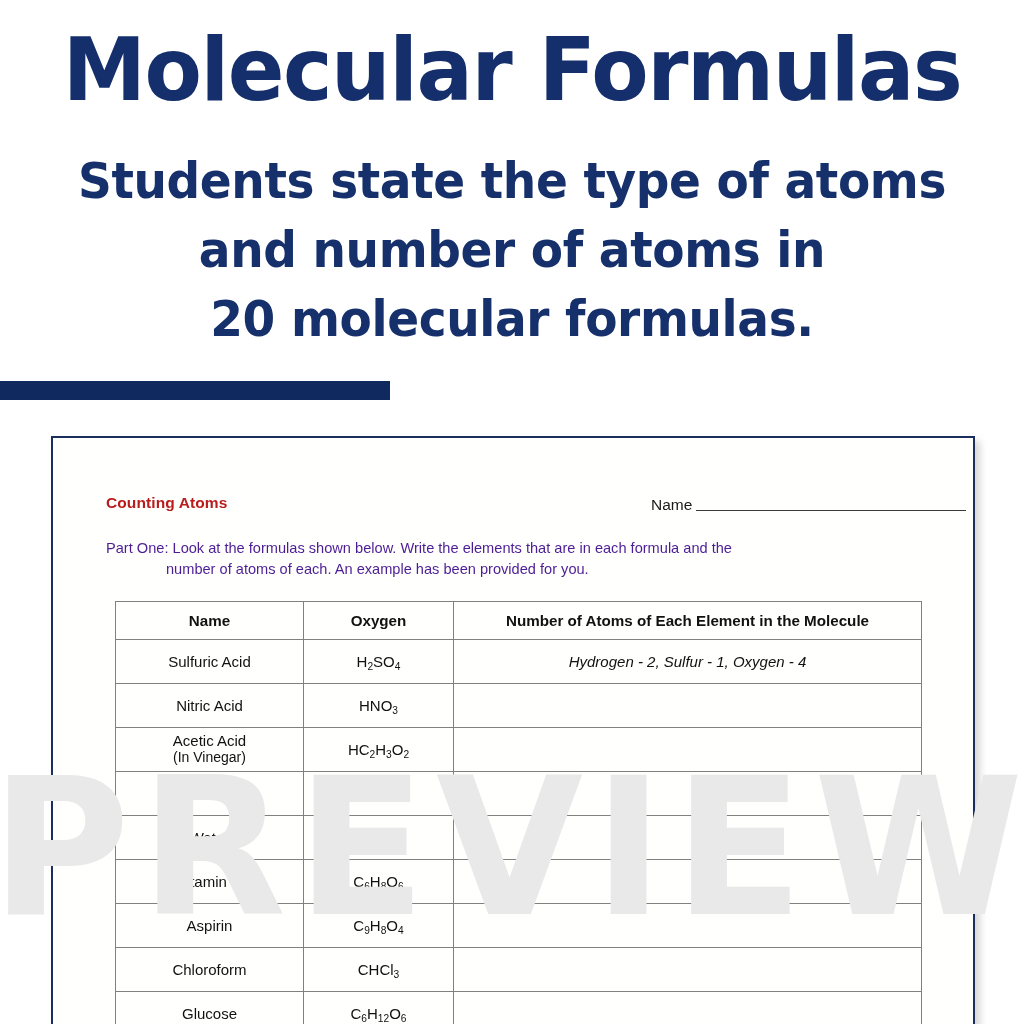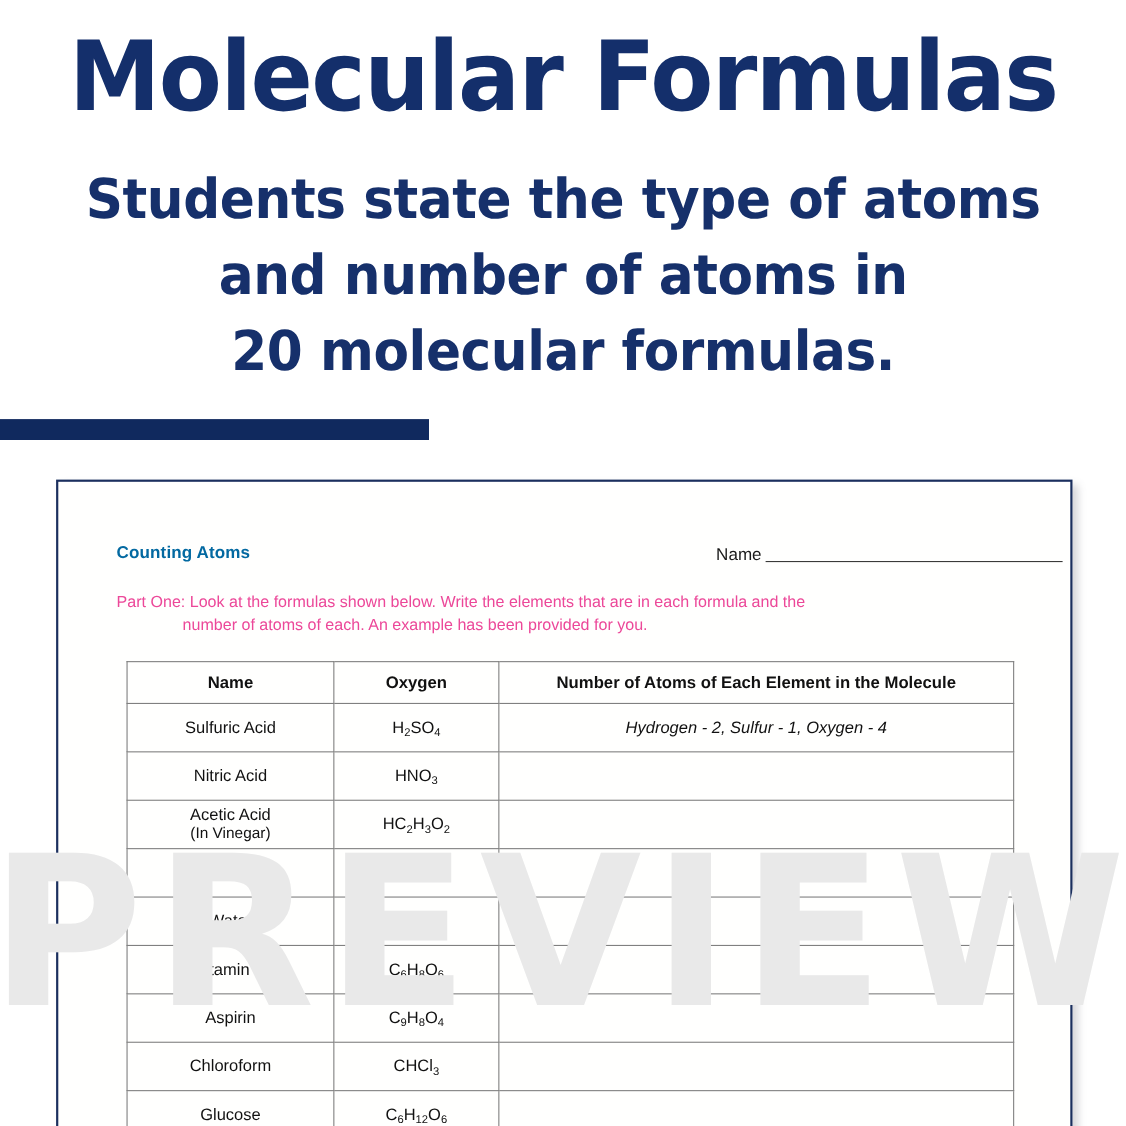--- a/index.html
+++ b/index.html
@@ -86,21 +86,21 @@
     left: 53px; top: 56px;
     width: 820px;
     height: 30px;
   }
   .ws-title {
     position: absolute;
     left: 0; top: 0;
     font-family: "Liberation Sans", sans-serif;
     font-size: 15.5px;
     font-weight: 600;
-    color: #0369a1;
+    color: #b91c1c;
     letter-spacing: 0.1px;
   }
   .ws-name-wrap {
     position: absolute;
     left: 545px; top: 2px;
     display: flex;
     align-items: flex-end;
     width: 315px;
   }
   .ws-name-label {
@@ -116,21 +116,21 @@
     margin-left: 4px;
     margin-bottom: 3px;
   }
 
   .ws-instructions {
     position: absolute;
     left: 53px; top: 100px;
     width: 810px;
     font-family: "Liberation Sans", sans-serif;
     font-size: 14.6px;
-    color: #ec4899;
+    color: #4c1d95;
     line-height: 1.45;
   }
   .ws-instructions .i1 { display: block; }
   .ws-instructions .i2 { display: block; padding-left: 60px; }
 
   
   .tbl {
     position: absolute;
     left: 62px; top: 163px;
     width: 806px;

